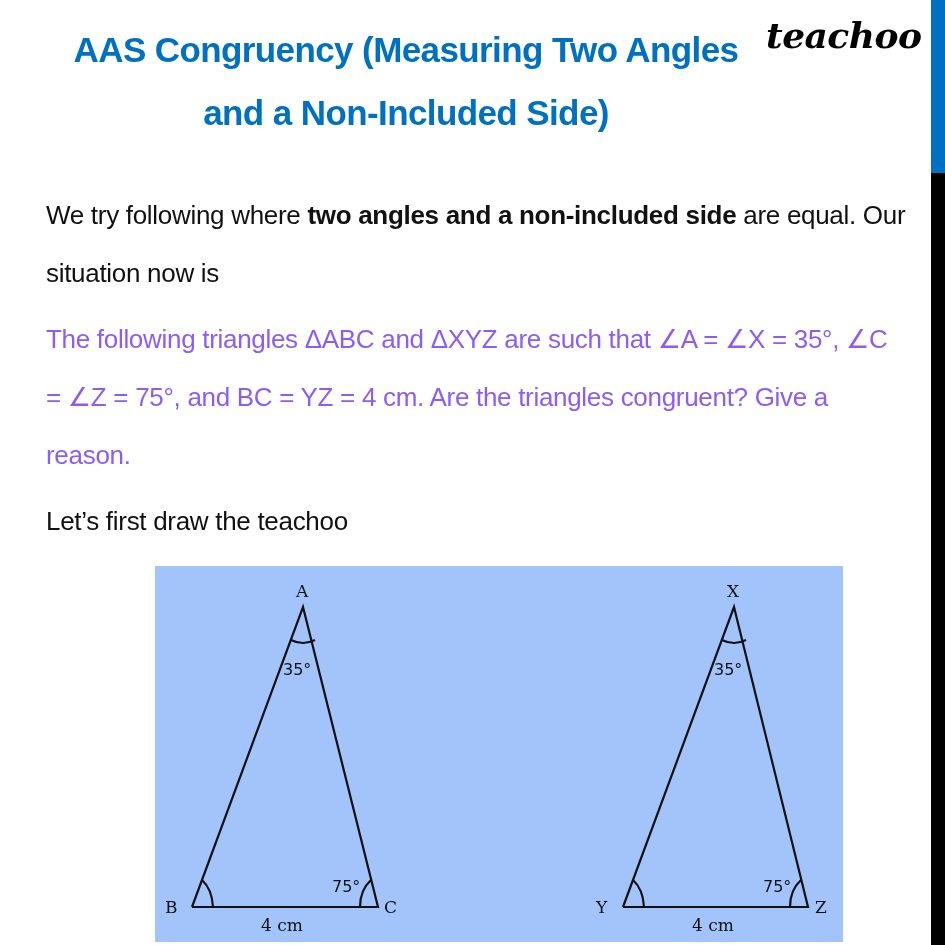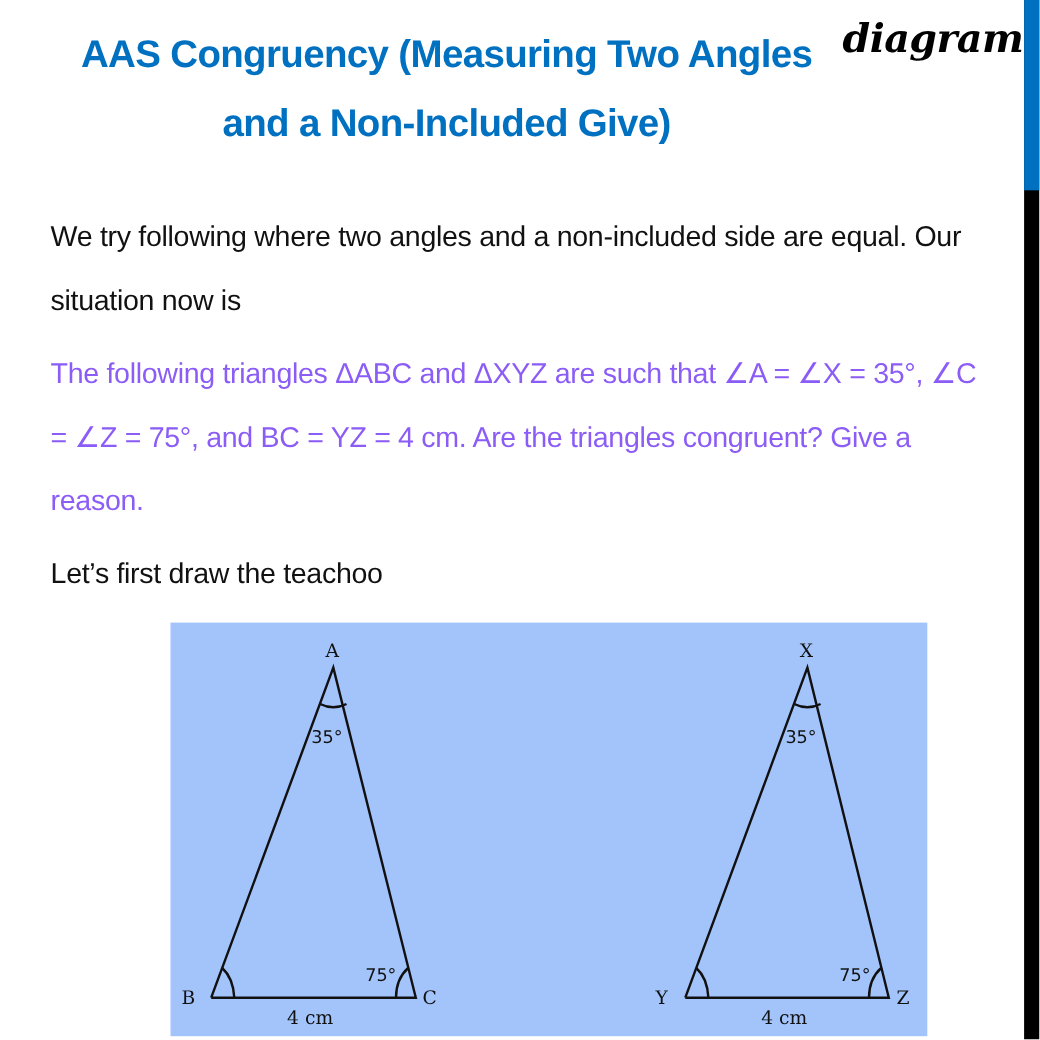--- a/index.html
+++ b/index.html
@@ -23,38 +23,38 @@
     position:absolute; left:931px; top:0; width:14px; height:945px; background:#000;
   }
   .side-bar .accent { position:absolute; left:0; top:0; width:14px; height:173px; background:#0070c0; }
   .para {
     position:absolute; left:46px; width:860px;
     font-size:26px; line-height:58px; color:#111; letter-spacing:-0.3px;
   }
   .p1 { top:186px; }
   .p2 { top:310px; color:#8b5cf6; }
   .p3 { top:492px; }
-  .para b { font-weight:normal; }
+  .para b { font-weight:bold; }
   .diagram {
     position:absolute; left:155px; top:566px; width:688px; height:376px;
     background:#a3c4fb;
   }
   .diagram svg { position:absolute; left:0; top:0; }
   .lbl { font-family:"DejaVu Serif", serif; font-size:17px; fill:#111; }
   .ang { font-family:"DejaVu Sans", sans-serif; font-size:16px; fill:#111; }
 </style>
 </head>
 <body>
 
 <div class="title">
   <div>AAS Congruency (Measuring Two Angles</div>
-  <div>and a Non-Included Give)</div>
+  <div>and a Non-Included Side)</div>
 </div>
 
-<div class="logo">diagram</div>
+<div class="logo">teachoo</div>
 
 <div class="side-bar">
   <div class="accent"></div>
 </div>
 
 <div class="para p1">
   <span>We try following where </span><b>two angles and a non-included side</b><span> are equal. Our situation now is</span>
 </div>
 
 <div class="para p2">The following triangles ΔABC and ΔXYZ are such that ∠A = ∠X = 35°, ∠C = ∠Z = 75°, and BC = YZ = 4 cm. Are the triangles congruent? Give a reason.</div>

